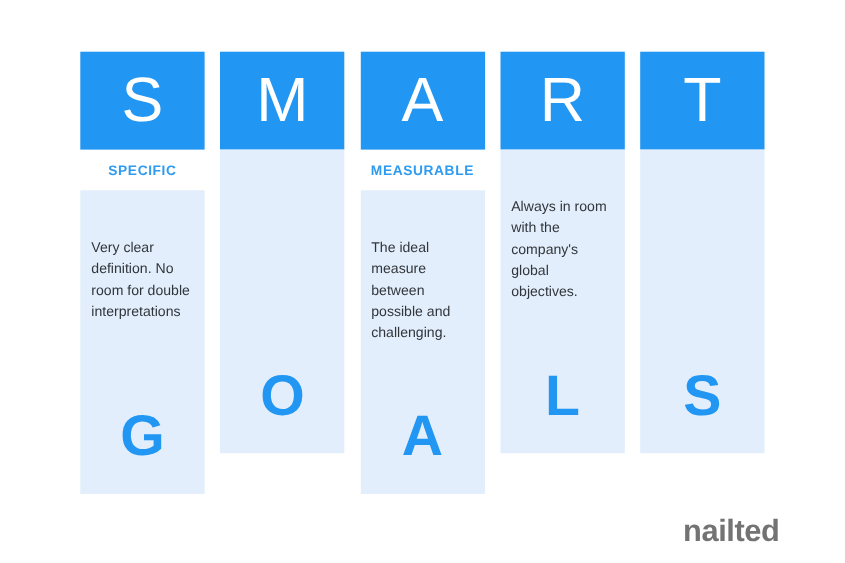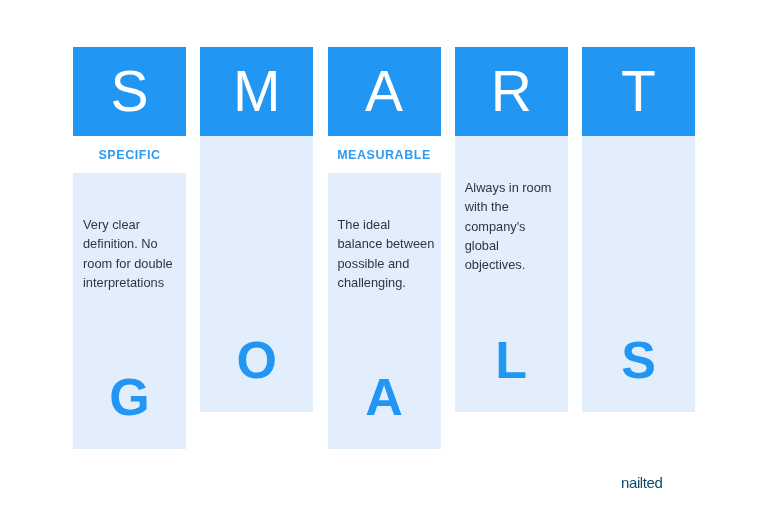--- a/index.html
+++ b/index.html
@@ -116,23 +116,23 @@
 
   
   .logo {
     position: absolute;
     left: 621px;
     top: 471px;
     width: 80px;
     height: 24px;
   }
   .logo-text {
-    color: #0c4a6e;
-    font-size: 15px;
-    font-weight: normal;
+    color: #737373;
+    font-size: 28px;
+    font-weight: bold;
     letter-spacing: -0.4px;
     line-height: 24px;
     font-family: "Liberation Sans", sans-serif;
   }
 </style>
 </head>
 <body>
 
 <div id="infographic">
 
@@ -161,21 +161,21 @@
     </div>
 
     <div class="column">
       <div class="letter-box">
         <span class="smart-letter">A</span>
       </div>
       <div class="caption">
         <span class="caption-text">MEASURABLE</span>
       </div>
       <div class="panel">
-        <div class="panel-desc">The ideal balance between possible and challenging.</div>
+        <div class="panel-desc">The ideal measure between possible and challenging.</div>
         <div class="panel-goal">A</div>
       </div>
     </div>
 
     <div class="column">
       <div class="letter-box">
         <span class="smart-letter">R</span>
       </div>
       <div class="panel">
         <div class="panel-desc">Always in room with the company's global objectives.</div>

